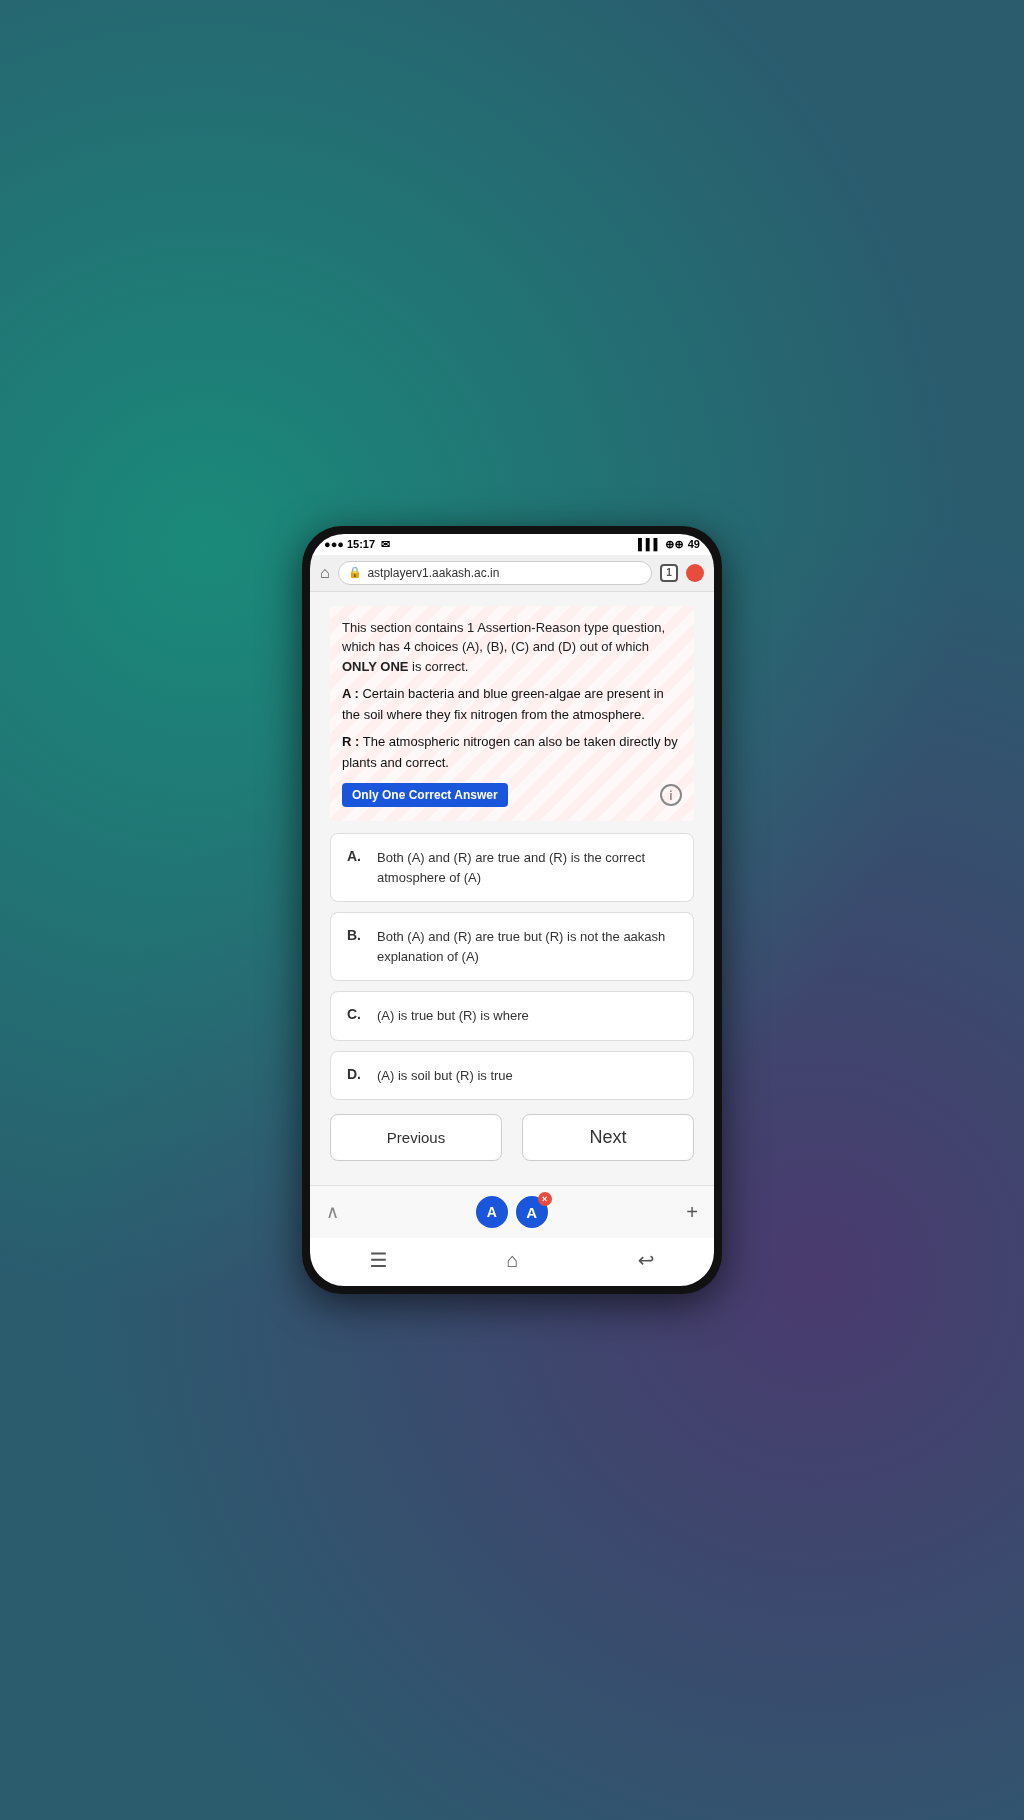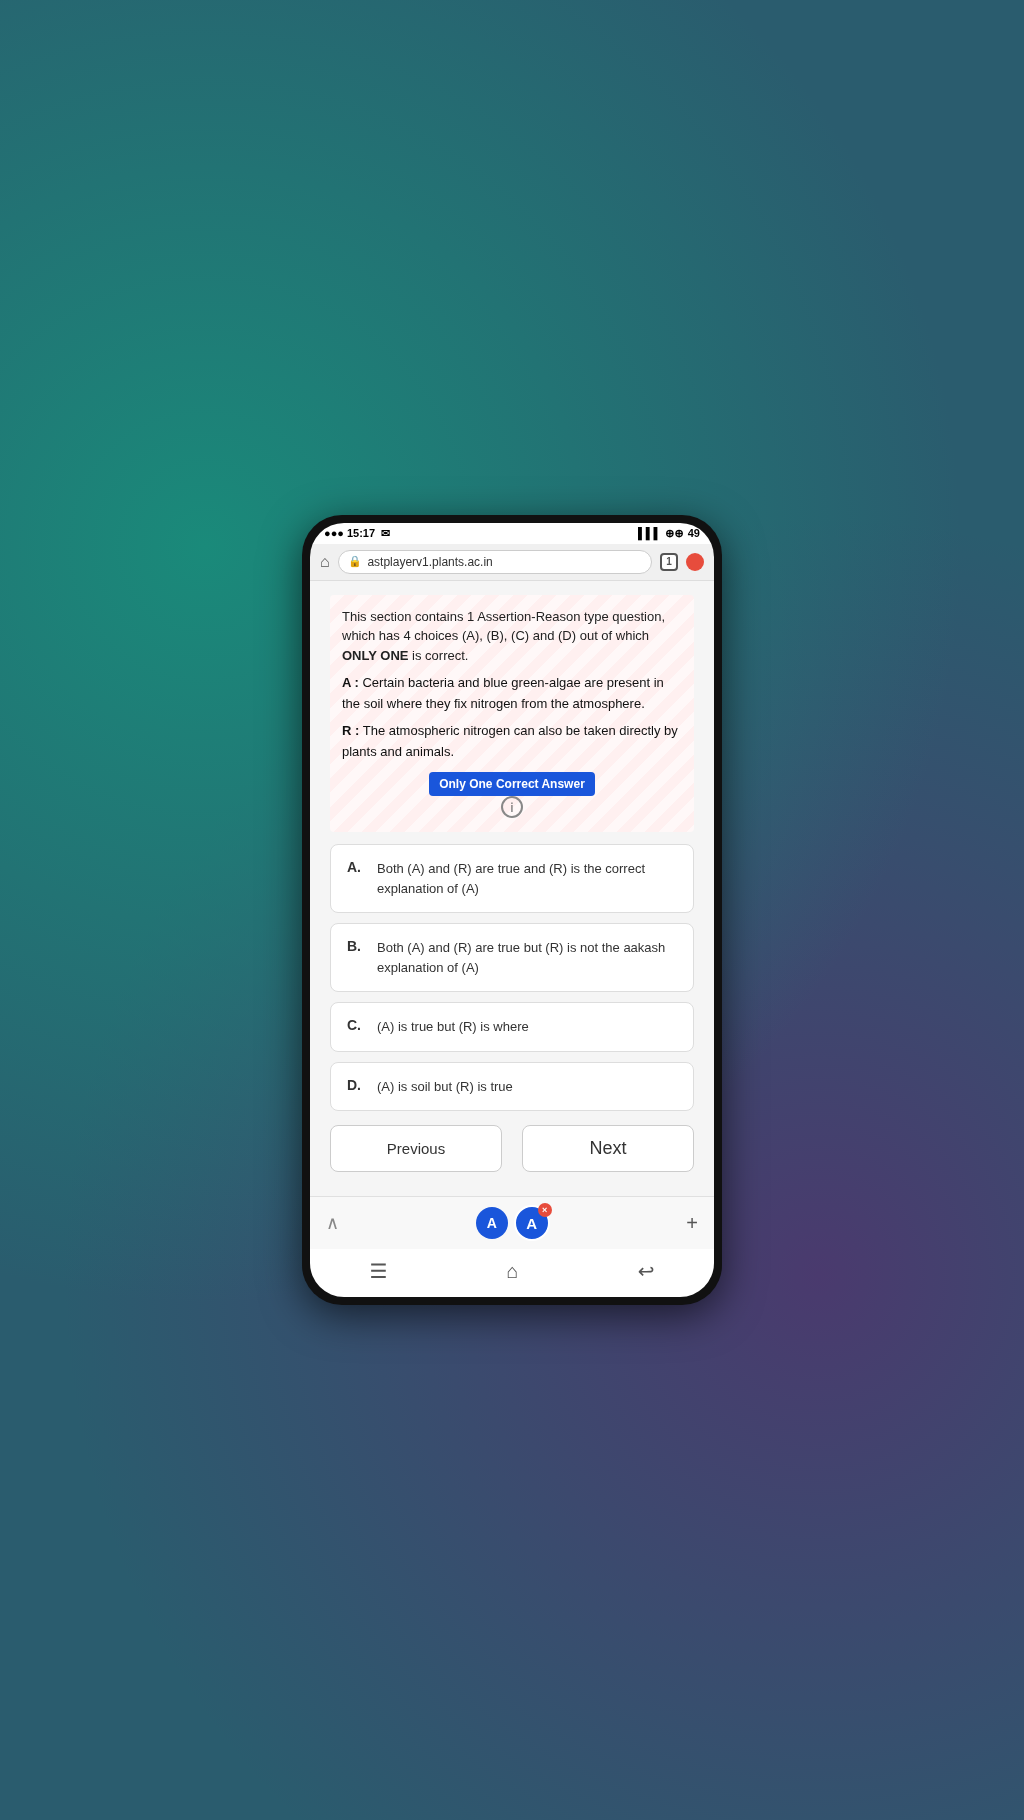--- a/index.html
+++ b/index.html
@@ -128,21 +128,20 @@
     .bold-label {
       font-weight: bold;
     }
 
     .answer-type-row {
       display: flex;
       align-items: center;
       justify-content: space-between;
       margin-top: 10px;
       margin-bottom: 2px;
-      flex-direction: column;
     }
 
     .answer-type-badge {
       background: #1a56db;
       color: #fff;
       border-radius: 4px;
       padding: 5px 10px;
       font-size: 12px;
       font-weight: bold;
     }
@@ -316,56 +315,56 @@
         <span>▌▌▌</span>
         <span>⊕⊕</span>
         <span>49</span>
       </div>
     </div>
 
     <div class="browser-bar">
       <span class="browser-home-icon">⌂</span>
       <div class="browser-url-bar">
         <span class="lock-icon">🔒</span>
-        <span>astplayerv1.plants.ac.in</span>
+        <span>astplayerv1.aakash.ac.in</span>
       </div>
       <div class="browser-tabs-icon">
         <span>1</span>
       </div>
       <div class="browser-record-icon"></div>
     </div>
 
     <div class="content-area">
 
       <div class="question-section">
         <div class="instruction-text">
           This section contains 1 Assertion-Reason type question, which has 4 choices (A), (B), (C) and (D) out of which <span class="bold-label">ONLY ONE</span> is correct.
         </div>
         <div class="assertion-text">
           <span class="bold-label">A :</span><span> Certain bacteria and blue green-algae are present in the soil where they fix nitrogen from the atmosphere.</span>
         </div>
         <div class="assertion-text">
-          <span class="bold-label">R :</span><span> The atmospheric nitrogen can also be taken directly by plants and animals.</span>
+          <span class="bold-label">R :</span><span> The atmospheric nitrogen can also be taken directly by plants and correct.</span>
         </div>
 
         <div class="answer-type-row">
           <div class="answer-type-badge">
             <span>Only One Correct Answer</span>
           </div>
           <div class="info-icon">
             <span>ℹ</span>
           </div>
         </div>
       </div>
 
       <div class="options-container">
 
         <div class="option-item">
           <span class="option-label">A.</span>
-          <span class="option-text">Both (A) and (R) are true and (R) is the correct explanation of (A)</span>
+          <span class="option-text">Both (A) and (R) are true and (R) is the correct atmosphere of (A)</span>
         </div>
 
         <div class="option-item">
           <span class="option-label">B.</span>
           <span class="option-text">Both (A) and (R) are true but (R) is not the aakash explanation of (A)</span>
         </div>
 
         <div class="option-item">
           <span class="option-label">C.</span>
           <span class="option-text">(A) is true but (R) is where</span>

